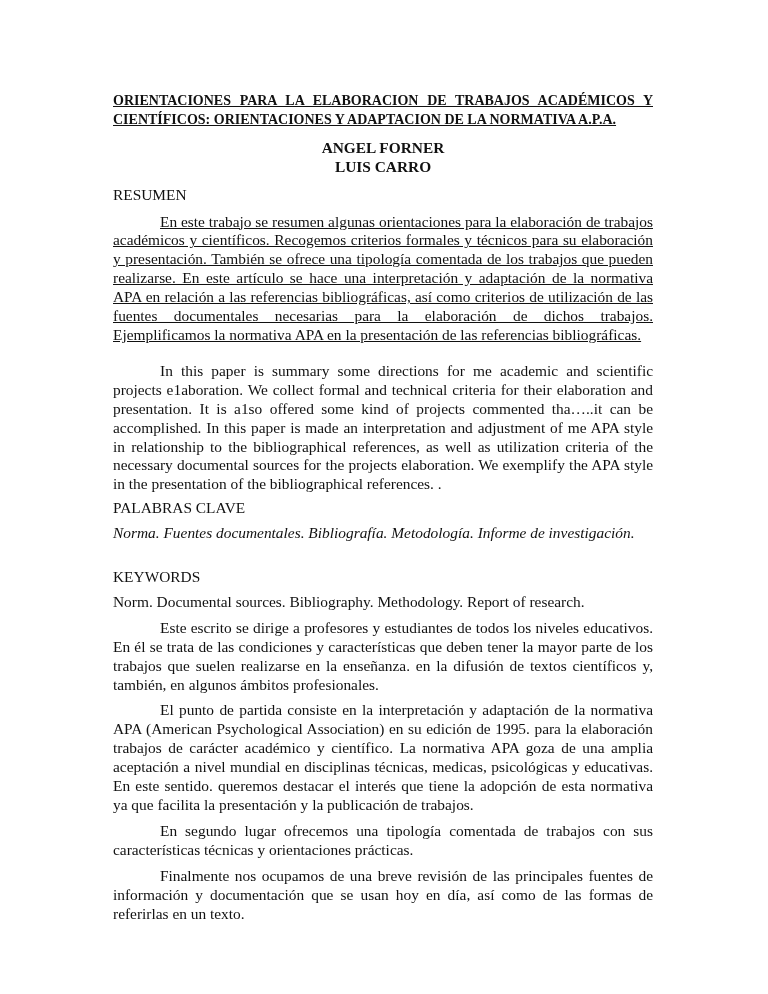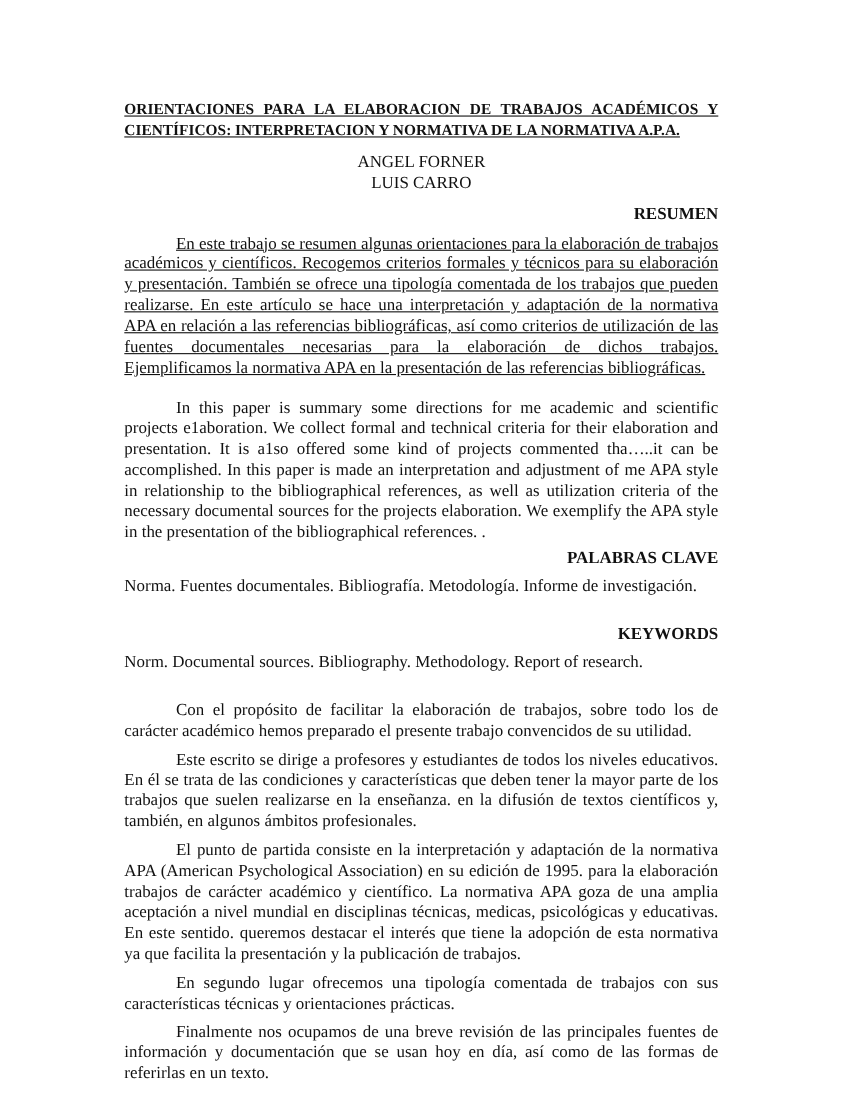--- a/index.html
+++ b/index.html
@@ -12,60 +12,59 @@
       position: absolute; left: 113px; top: 92px; width: 540px;
       font-size: 15.4px; line-height: 18.9px;
     }
     .title {
       font-weight: bold; text-align: justify; text-align-last: left;
       margin: 0; line-height: 18.9px;
     }
     .title .l1 { display: block; text-align: justify; text-align-last: justify; }
     .title .l2 { display: block; }
     .authors {
-      font-weight: normal; text-align: center; margin-top: 9px; line-height: 18.9px;
+      font-weight: bold; text-align: center; margin-top: 9px; line-height: 18.9px;
     }
     .authors div { display: block; }
-    .heading { font-weight: bold; margin: 0; text-align: right; }
+    .heading { font-weight: normal; margin: 0; }
     .para { text-align: justify; margin: 0; text-indent: 47px; }
     .plain { margin: 0; }
     .h-resumen { margin-top: 9px; }
     .p-resumen { margin-top: 8px; text-decoration: underline; }
     .h-abstract { margin-top: 5px; }
     .p-abstract { margin-top: 17px; }
     .h-palabras { margin-top: 5px; }
-    .p-palabras { margin-top: 6px; }
+    .p-palabras { margin-top: 6px; font-style: italic; }
     .h-keywords { margin-top: 25px; }
     .p-keywords { margin-top: 6px; }
     .p-body1 { margin-top: 25px; }
     .p-body { margin-top: 7px; }
   </style>
 </head>
 <body>
 
 <div class="page">
   <h1 class="title" style="font-size:14px;text-decoration:underline;">
     <span class="l1">ORIENTACIONES PARA LA ELABORACION DE TRABAJOS ACADÉMICOS Y</span>
-    <span class="l2">CIENTÍFICOS: INTERPRETACION Y NORMATIVA DE LA NORMATIVA A.P.A.</span>
+    <span class="l2">CIENTÍFICOS: ORIENTACIONES Y ADAPTACION DE LA NORMATIVA A.P.A.</span>
   </h1>
 
   <div class="authors">
     <div>ANGEL FORNER</div>
     <div>LUIS CARRO</div>
   </div>
 
   <div class="heading h-resumen">RESUMEN</div>
   <p class="para p-resumen">En este trabajo se resumen algunas orientaciones para la elaboración de trabajos académicos y científicos. Recogemos criterios formales y técnicos para su elaboración y presentación. También se ofrece una tipología comentada de los trabajos que pueden realizarse. En este artículo se hace una interpretación y adaptación de la normativa APA en relación a las referencias bibliográficas, así como criterios de utilización de las fuentes documentales necesarias para la elaboración de dichos trabajos. Ejemplificamos la normativa APA en la presentación de las referencias bibliográficas.</p>
 
   <p class="para p-abstract">In this paper is summary some directions for me academic and scientific projects e1aboration. We collect formal and technical criteria for their elaboration and presentation. It is a1so offered some kind of projects commented tha…..it can be accomplished. In this paper is made an interpretation and adjustment of me APA style in relationship to the bibliographical references, as well as utilization criteria of the necessary documental sources for the projects elaboration. We exemplify the APA style in the presentation of the bibliographical references. .</p>
 
   <div class="heading h-palabras">PALABRAS CLAVE</div>
   <p class="plain p-palabras">Norma. Fuentes documentales. Bibliografía. Metodología. Informe de investigación.</p>
 
   <div class="heading h-keywords">KEYWORDS</div>
   <p class="plain p-keywords">Norm. Documental sources. Bibliography. Methodology. Report of research.</p>
 
-  <p class="para p-body1">Con el propósito de facilitar la elaboración de trabajos, sobre todo los de carácter académico hemos preparado el presente trabajo convencidos de su utilidad.</p>
   <p class="para p-body">Este escrito se dirige a profesores y estudiantes de todos los niveles educativos. En él se trata de las condiciones y características que deben tener la mayor parte de los trabajos que suelen realizarse en la enseñanza. en la difusión de textos científicos y, también, en algunos ámbitos profesionales.</p>
   <p class="para p-body">El punto de partida consiste en la interpretación y adaptación de la normativa APA (American Psychological Association) en su edición de 1995. para la elaboración trabajos de carácter académico y científico. La normativa APA goza de una amplia aceptación a nivel mundial en disciplinas técnicas, medicas, psicológicas y educativas. En este sentido. queremos destacar el interés que tiene la adopción de esta normativa ya que facilita la presentación y la publicación de trabajos.</p>
   <p class="para p-body">En segundo lugar ofrecemos una tipología comentada de trabajos con sus características técnicas y orientaciones  prácticas.</p>
   <p class="para p-body">Finalmente nos ocupamos de una breve revisión de las principales fuentes de información y documentación que se usan hoy en día, así como de las formas de referirlas en un texto.</p>
 </div>
 
 </body></html>

